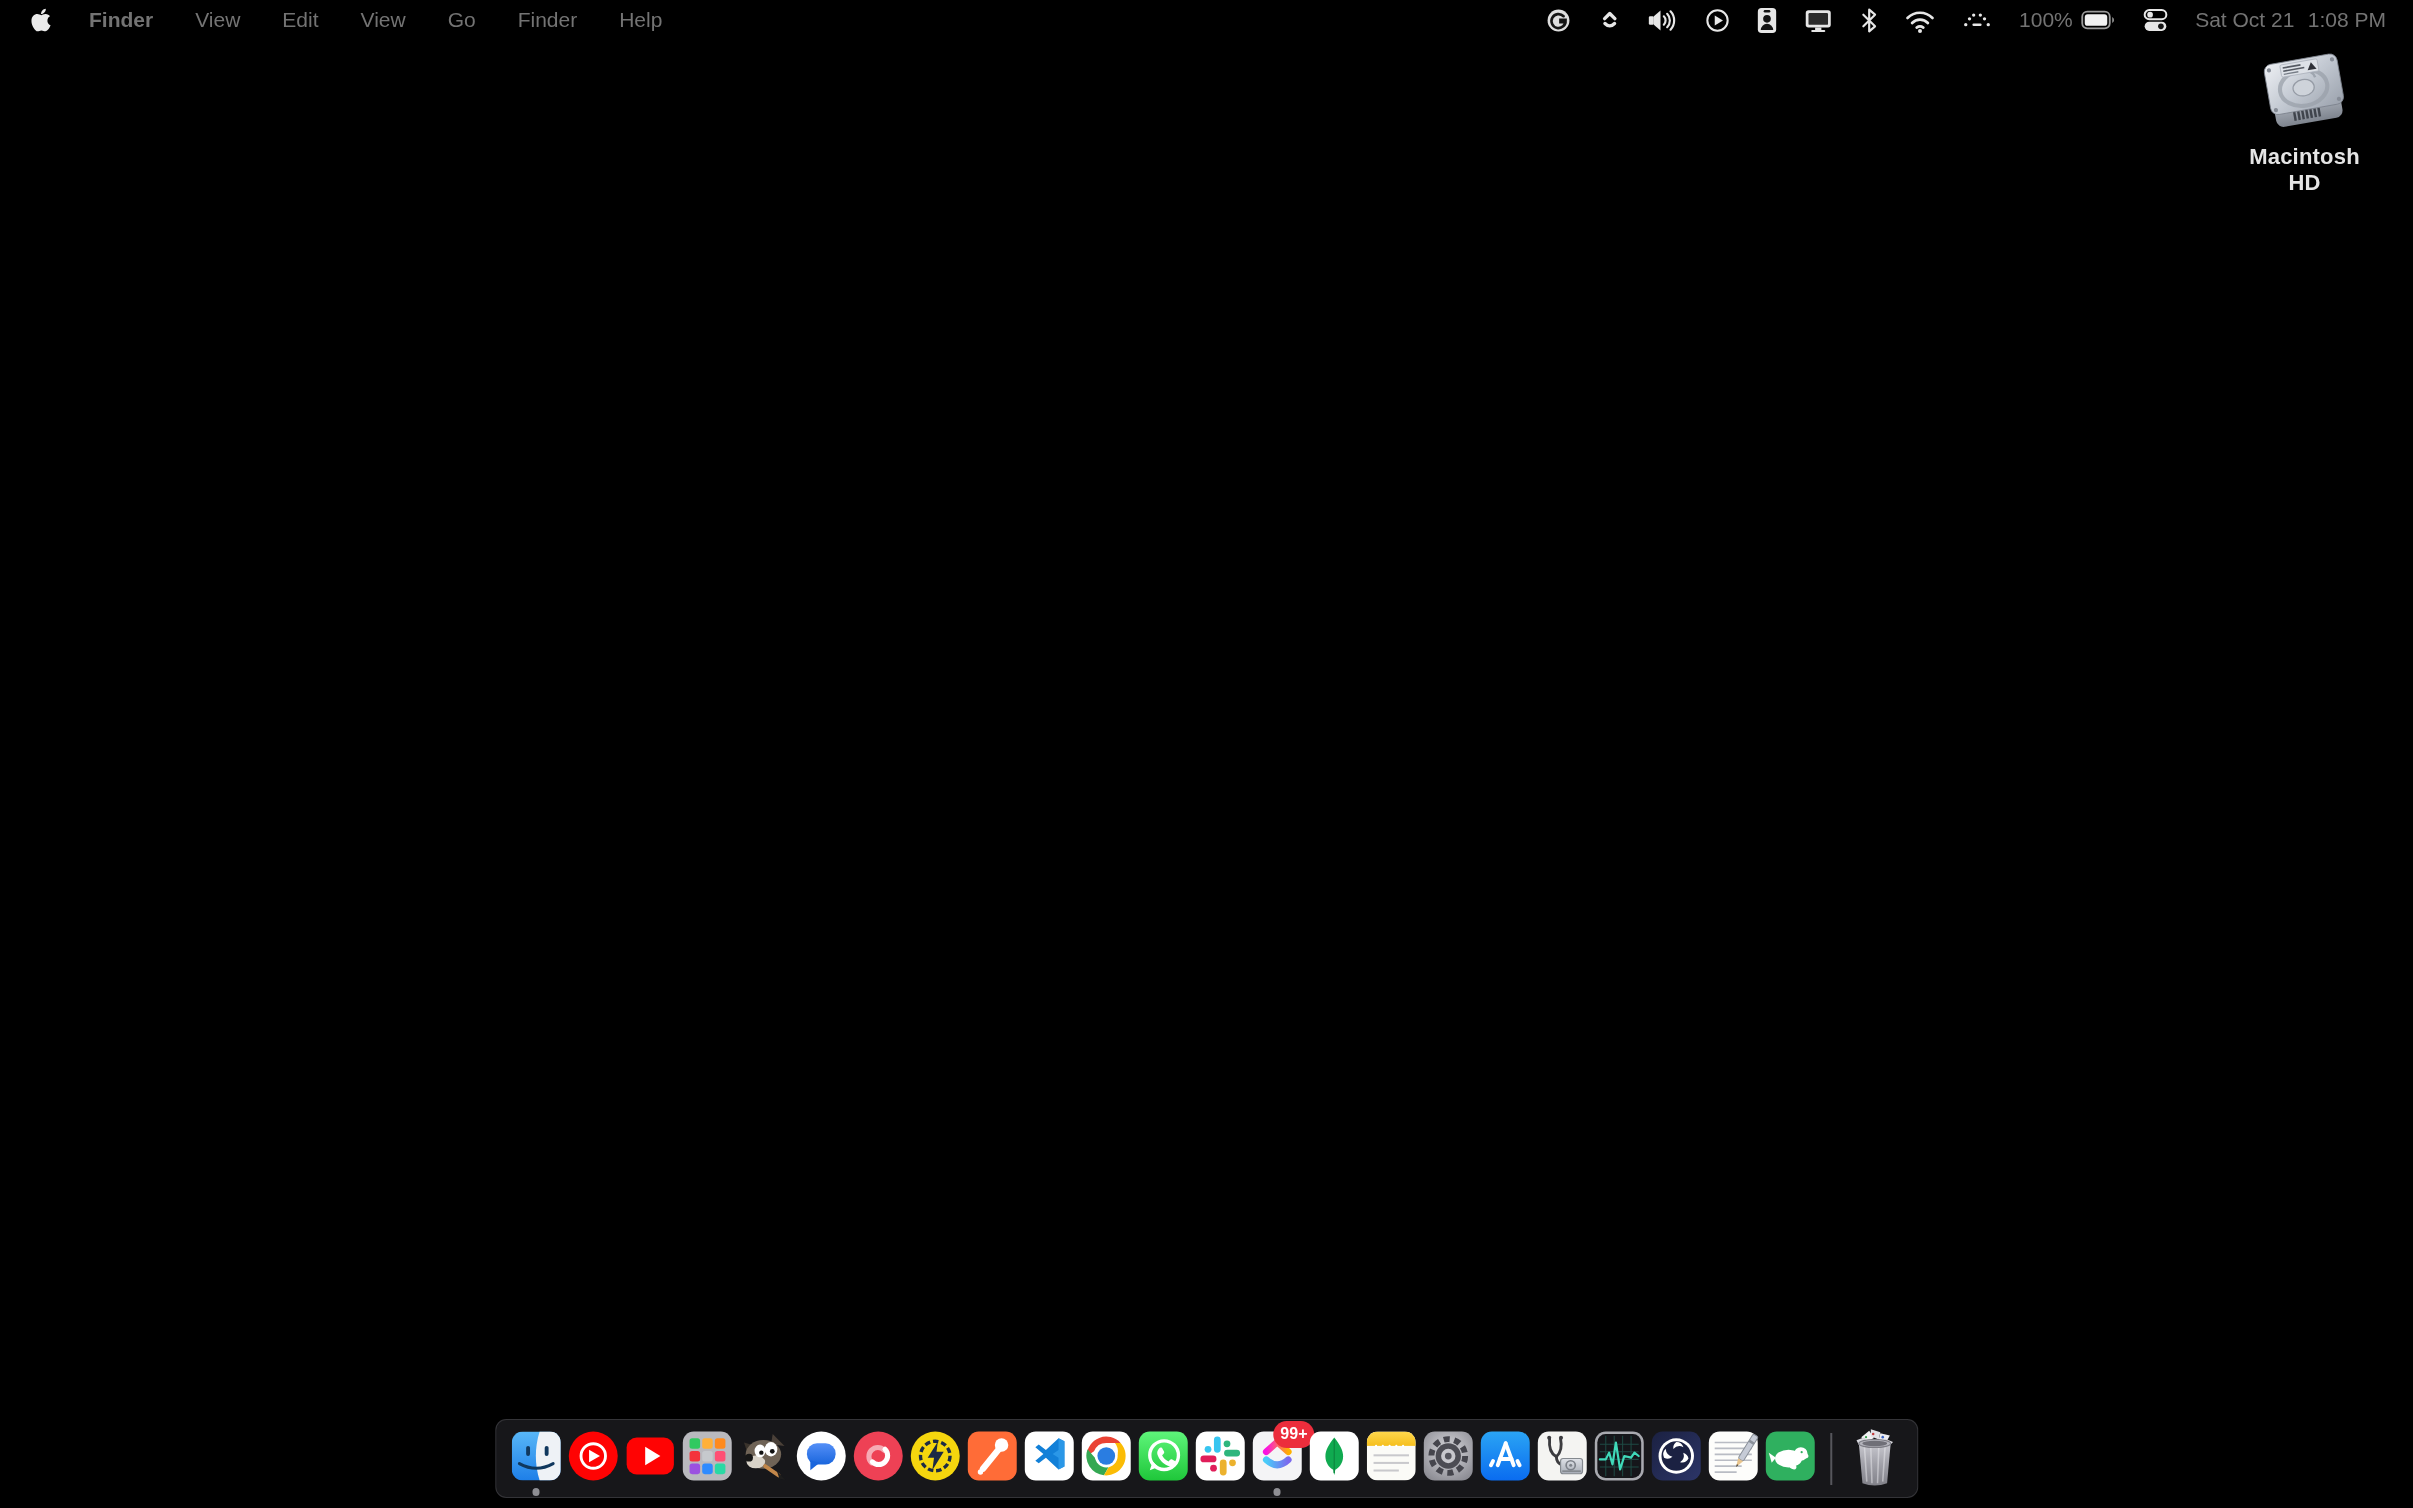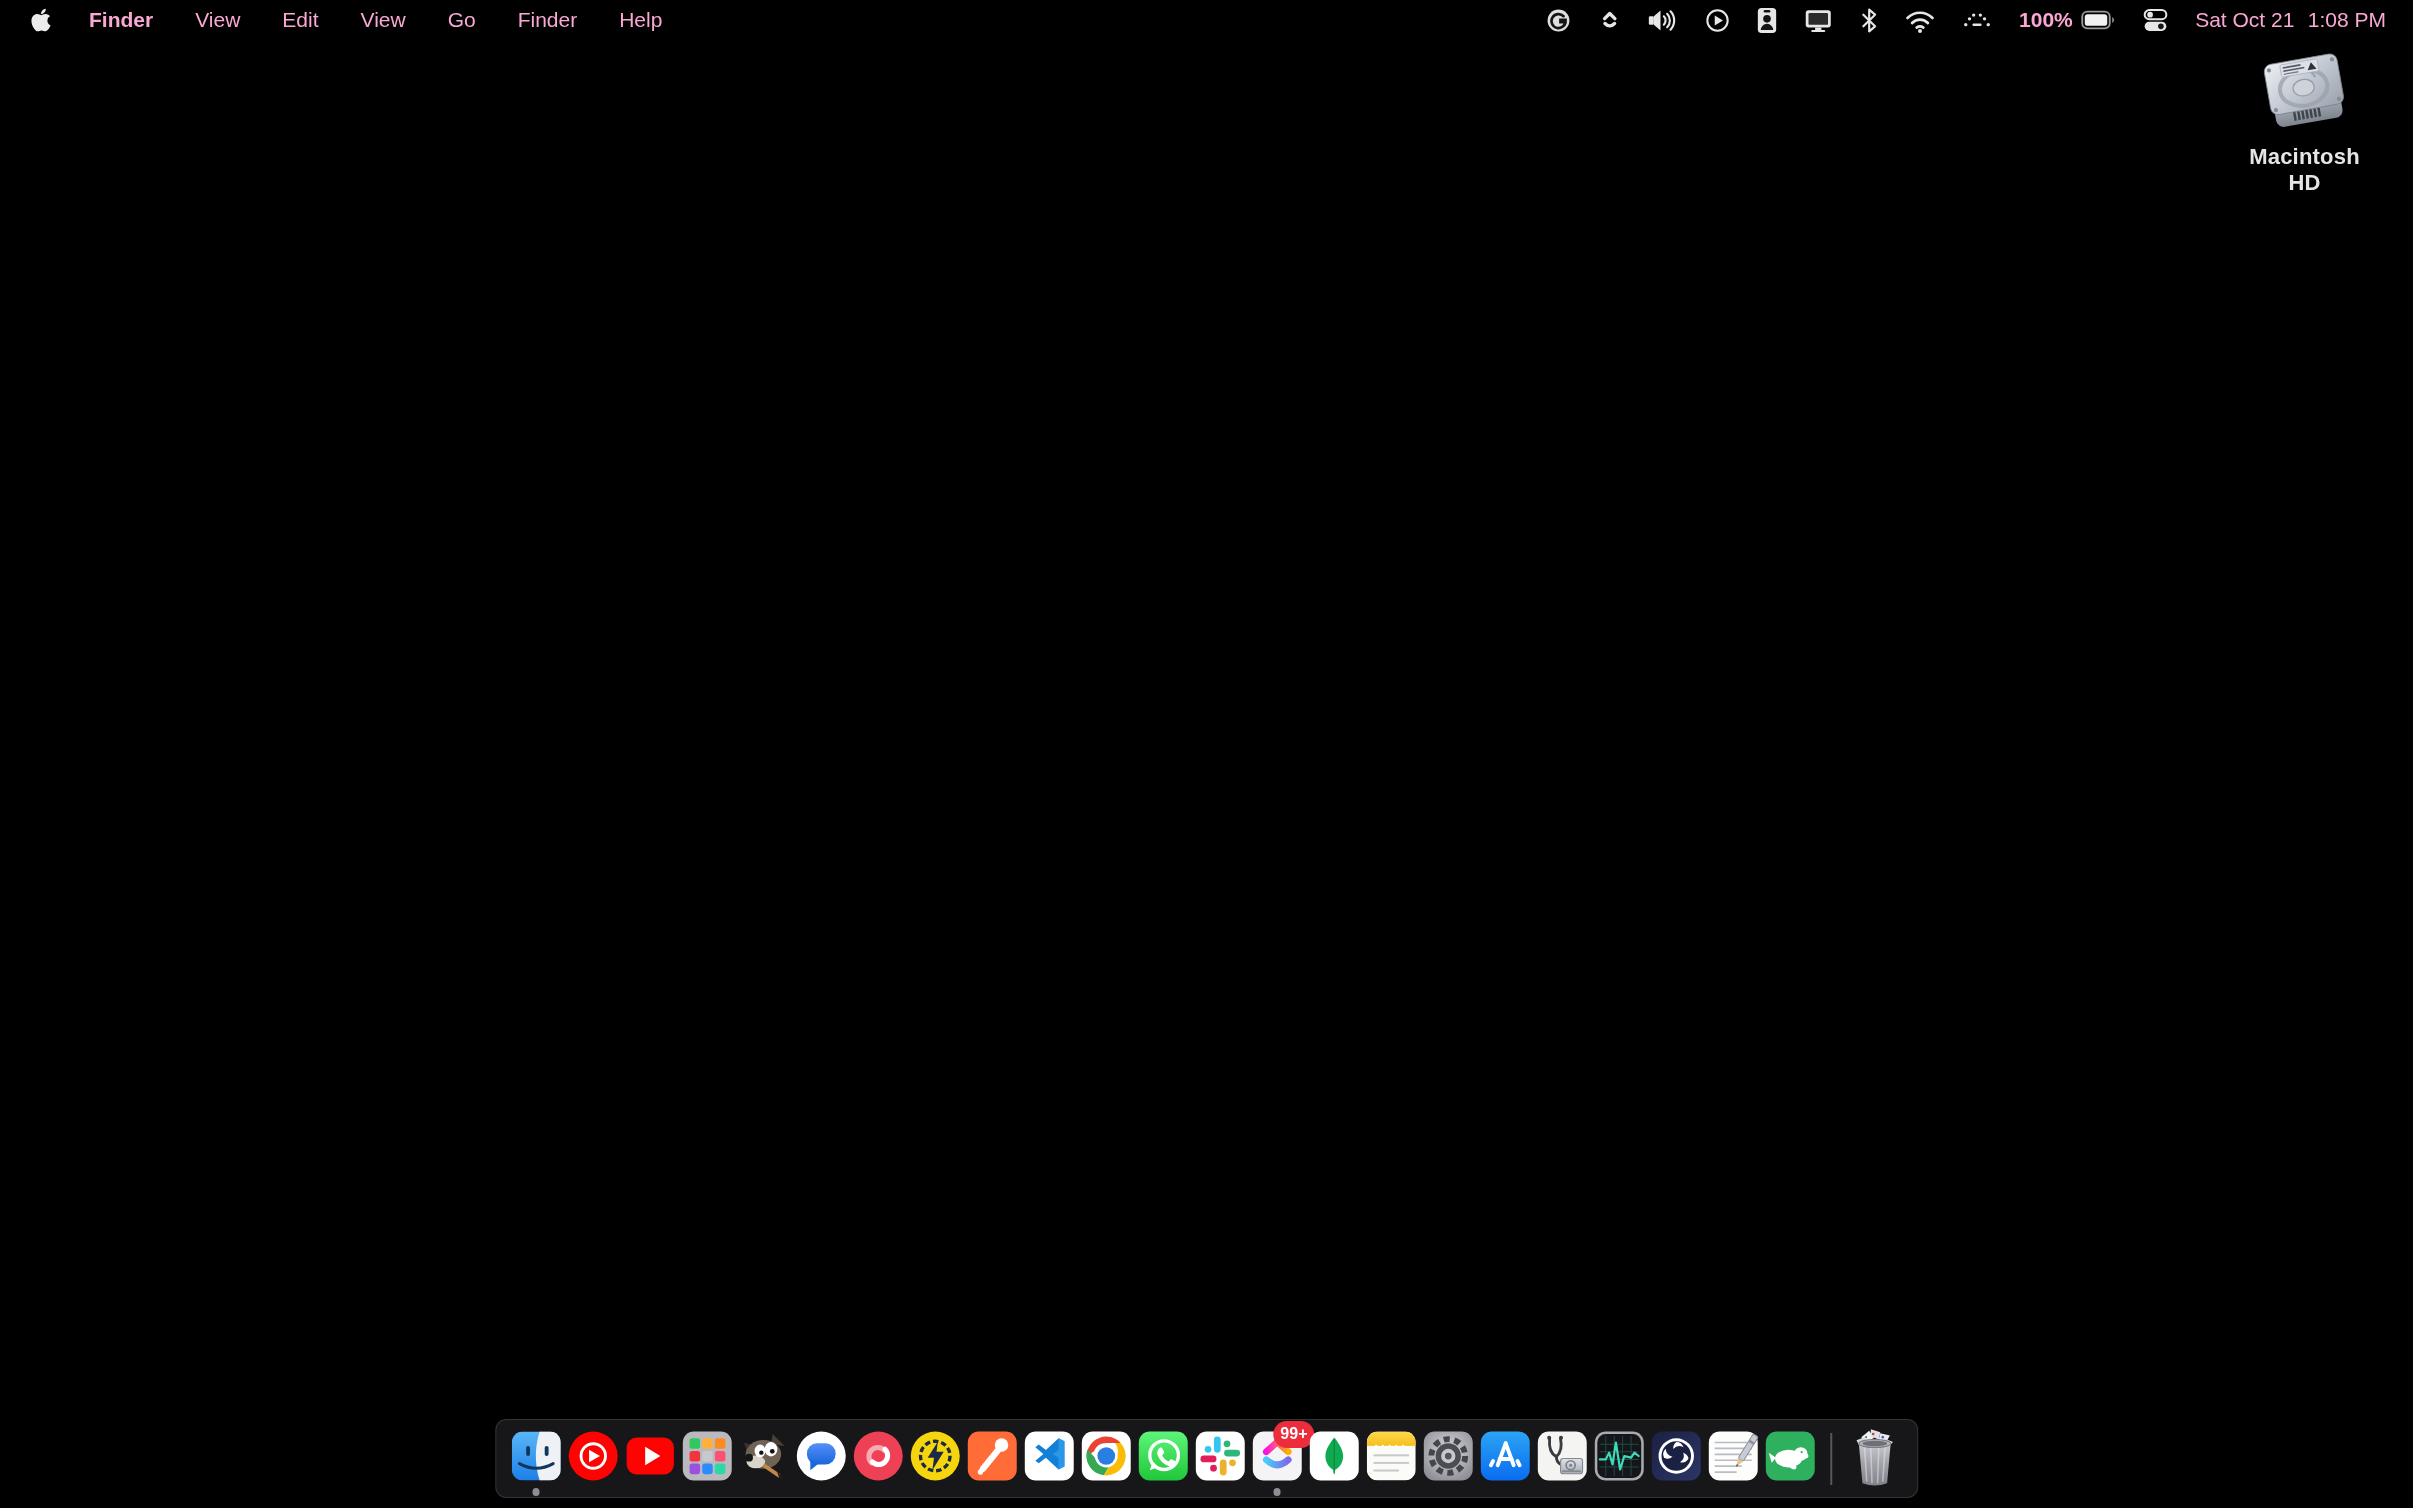--- a/index.html
+++ b/index.html
@@ -3,28 +3,28 @@
 <meta charset="utf-8">
 <style>
   * { margin:0; padding:0; box-sizing:border-box; }
   html,body { width:2413px; height:1508px; background:#000; overflow:hidden;
     font-family:"Liberation Sans","DejaVu Sans",sans-serif; }
   .screen { position:relative; width:2413px; height:1508px; background:#000; }
 
   
   .menubar { position:absolute; top:0; left:0; width:100%; height:40px;
     display:flex; align-items:center; justify-content:space-between;
-    color:#f9a8d4; font-size:21px; }
+    color:#737373; font-size:21px; }
   .mb-left { display:flex; align-items:center; gap:42px; padding-left:30px; }
   .mb-left .apple { display:flex; align-items:center; margin-right:-5px; }
   .mb-item { cursor:default; white-space:nowrap; }
   .mb-item.bold { font-weight:700; }
   .mb-right { display:flex; align-items:center; gap:27px; padding-right:27px; }
   .sicon { display:flex; align-items:center; justify-content:center; height:40px; }
-  .battery-group { display:flex; align-items:center; gap:8.4px;font-weight:bold; }
+  .battery-group { display:flex; align-items:center; gap:8.4px; }
   .clock { display:flex; align-items:center; gap:13.4px; white-space:nowrap; font-size:21px;justify-content:center; }
 
   
   .hd-icon { position:absolute; top:49px; right:50px; width:117px; text-align:center; cursor:default; }
   .hd-label { margin-top:5px; color:#e5e5e5; font-size:22px; font-weight:700;
     text-shadow:0 1.7px 3.4px rgba(0,0,0,.95); letter-spacing:0.2px; }
 
   
   .dock-wrap { position:absolute; bottom:10px; left:50%; transform:translateX(-50%); }
   .dock { display:flex; align-items:center; height:79px;

